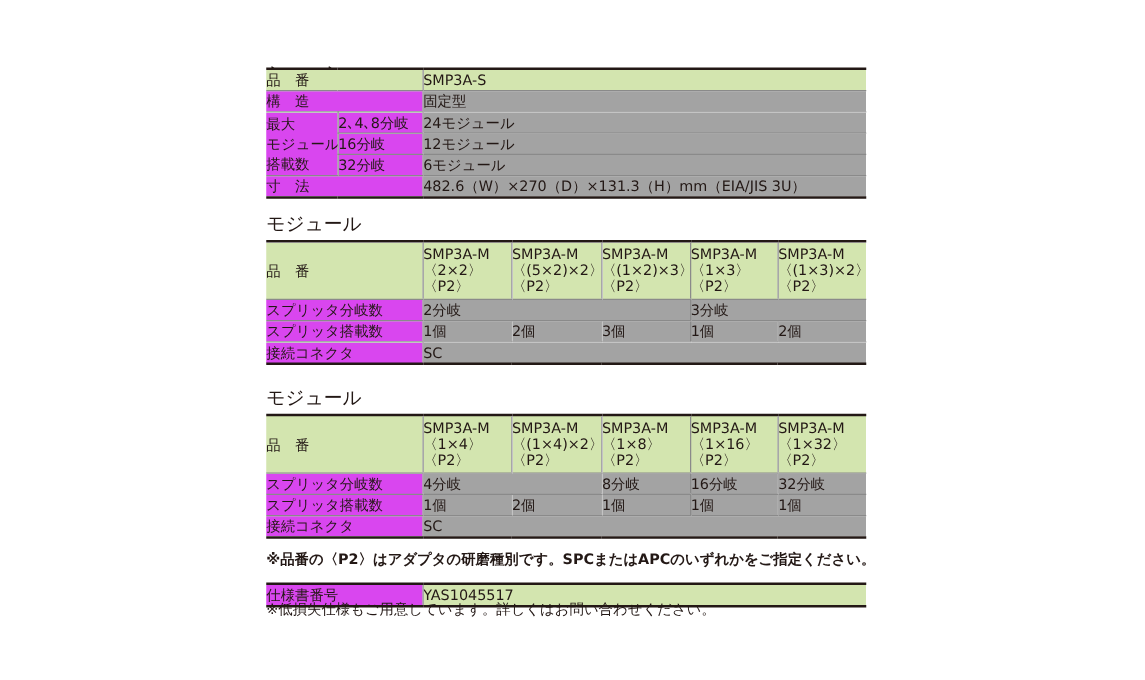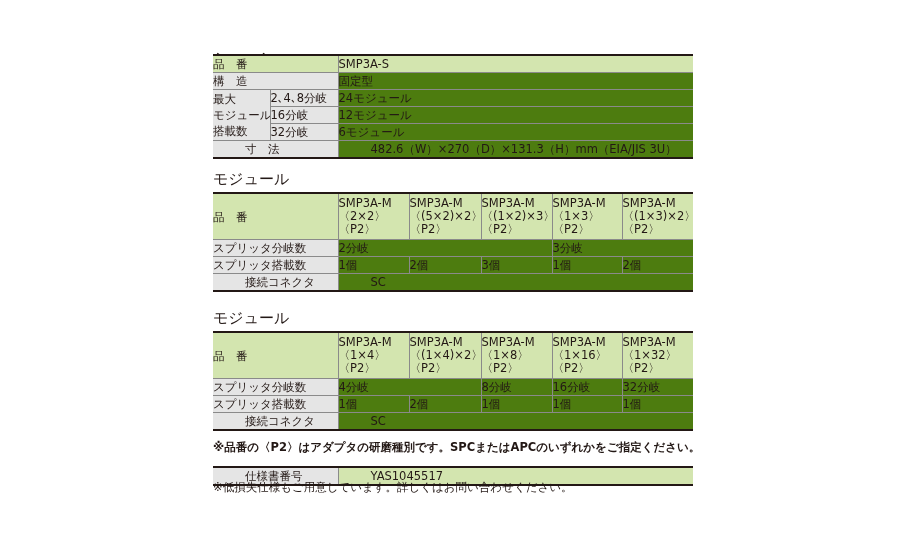--- a/index.html
+++ b/index.html
@@ -19,24 +19,24 @@
   }
   table.spec td {
     border: 1px solid #8a8a8a;
     border-left: none; border-right: none;
     text-align: left; vertical-align: middle;
     padding: 0; line-height: 14px; height: 16px;
     white-space: nowrap; overflow: hidden;
   }
   table.spec td + td { border-left: 1px solid #8a8a8a; }
   table.spec tr:first-child td { border-top: 2px solid #231815; }
-  table.spec tr:last-child td { border-bottom: 2px solid #231815; padding-left: 32px; }
+  table.spec tr:last-child td { border-bottom: 2px solid #231815; }
   .hdr { background: #d3e5af; }
-  .lbl { background: #e5e5e5; }
-  .val { background: #4d7c0f; }
+  .lbl { background: #d946ef; }
+  .val { background: #a3a3a3; }
   .multi { line-height: 13px !important; padding-top: 1px !important; padding-bottom: 1px !important; }
   .note {
     position: absolute; left: 213px; font-size: 11.5px; line-height: 14px;
     white-space: nowrap;
   }
 </style>
 </head>
 <body>
 
 <div class="section-title" style="top:33px;margin-top:16px;">シャーシ</div>

